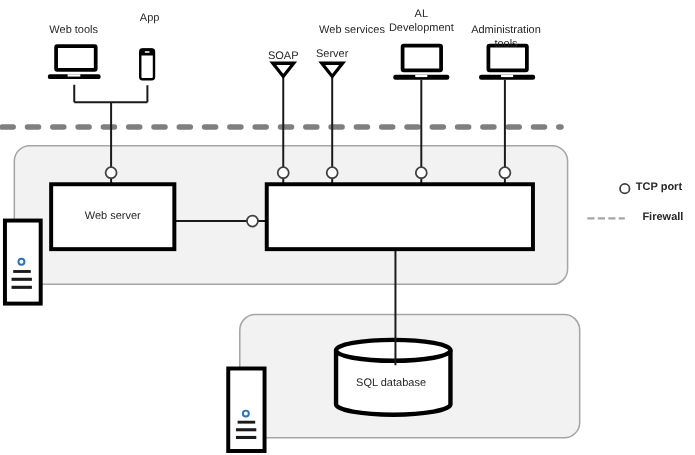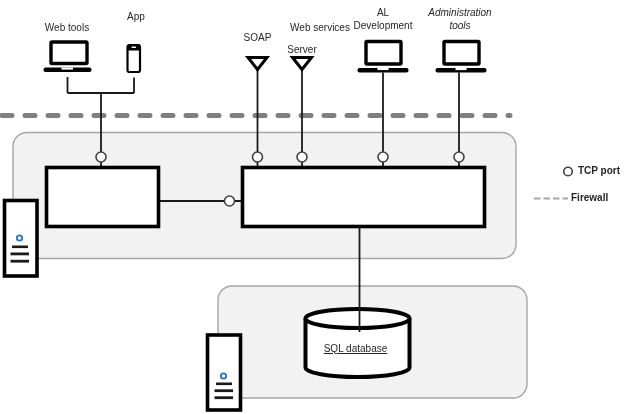--- a/index.html
+++ b/index.html
@@ -121,21 +121,22 @@
       <rect x="214.5" y="396.3" width="18.5" height="2.8" fill="#1a1a1a"></rect>
     </g>
 
     <circle cx="568" cy="171.5" r="4.3" fill="#ffffff" stroke="#404040" stroke-width="1.6"></circle>
     <line x1="534" y1="198.5" x2="568" y2="198.5" stroke="#a6a6a6" stroke-width="2" stroke-dasharray="6.5 3"></line>
   </svg>
 
   <div class="label nowrap" style="left:27px;  top:21.5px; width:80px;">Web tools</div>
   <div class="label nowrap" style="left:116px; top:11px; width:40px;">App</div>
   <div class="label nowrap" style="left:244px; top:21.5px; width:80px;margin-left:36px;">Web services</div>
-  <div class="label nowrap" style="left:237.5px; top:32px; width:40px;">SOAP</div>
+  <div class="label nowrap" style="left:237.5px; top:46px; width:40px;">SOAP</div>
   <div class="label nowrap" style="left:282px; top:43.5px; width:40px;">Server</div>
   <div class="label" style="left:347px; top:7px; width:72px;">AL Development</div>
-  <div class="label" style="left:424px; top:7px; width:72px;font-style:italic;">Administration tools</div>
-  <div class="label nowrap" style="left:307.5px; top:342.5px; width:96px;text-decoration:underline;">SQL database</div>
+  <div class="label" style="left:424px; top:22px; width:72px;">Administration tools</div>
+  <div class="label nowrap" style="left:52.5px; top:190.5px; width:100px;">Web server</div>
+  <div class="label nowrap" style="left:307.5px; top:342.5px; width:96px;">SQL database</div>
   <div class="label left" style="left:578px; top:165px; width:54px;">TCP port</div>
-  <div class="label left" style="left:558px; top:192px; width:46px;padding-left:13px;">Firewall</div>
+  <div class="label left" style="left:571px; top:192px; width:46px;padding-left:13px;">Firewall</div>
 
 </div>
 
 </body></html>

